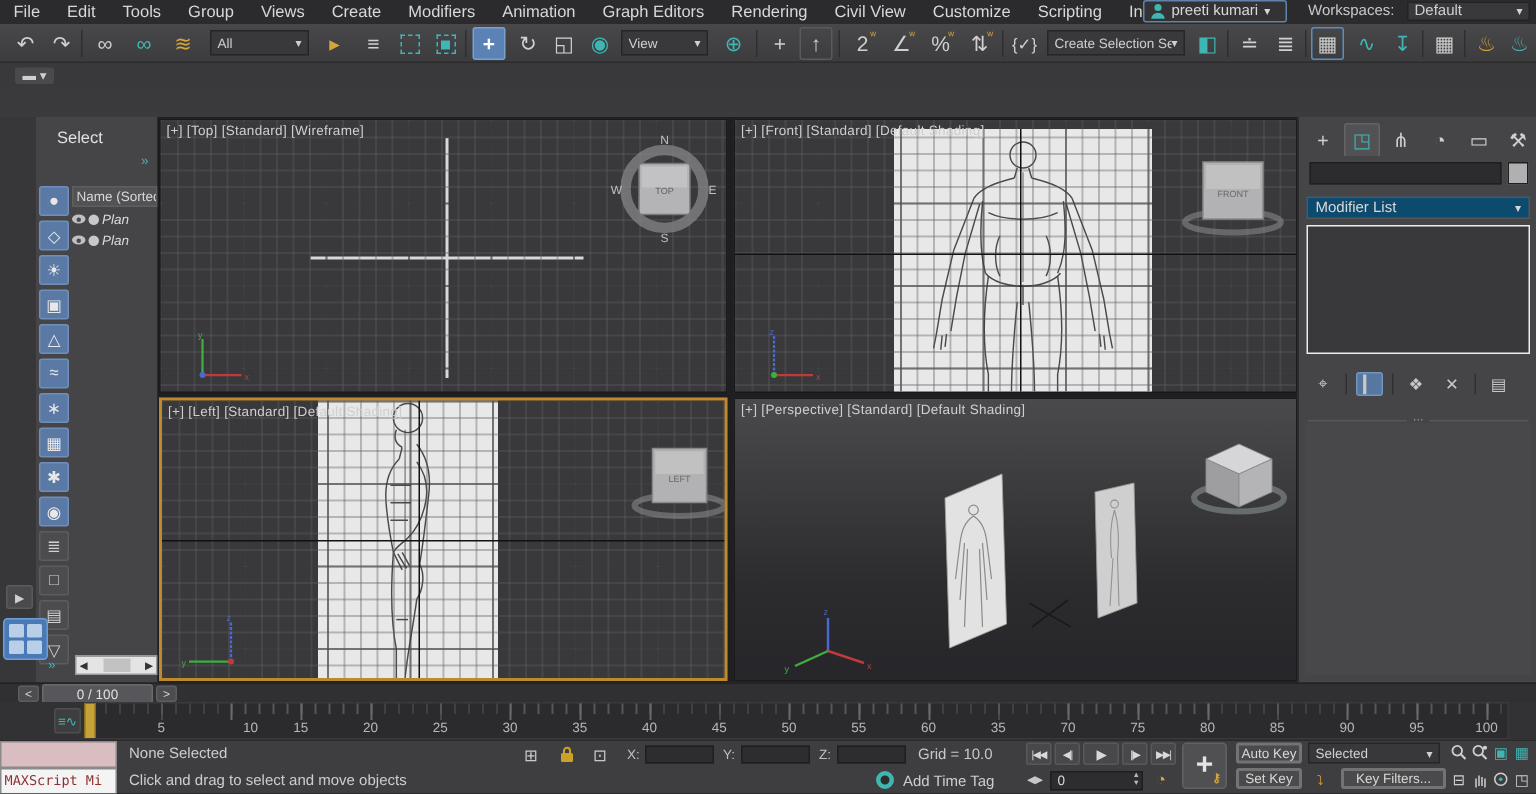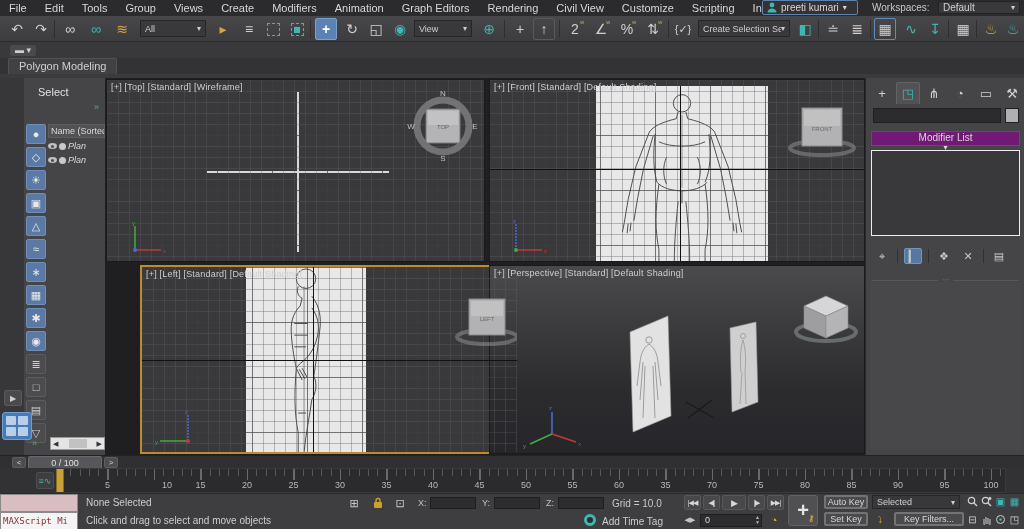--- a/index.html
+++ b/index.html
@@ -73,21 +73,21 @@
         font-size:11px;color:#e8e8e8;background:#5a79a4;border:1px solid #6f8fba;}
   .fbtn.gray{background:#4c4c4f;border:1px solid #5c5c5f;color:#d0d0d0;}
   .exp-scroll{position:absolute;left:26px;top:359px;width:55px;height:13px;background:#e4e4e4;border:1px solid #9a9a9a;
               display:flex;align-items:center;justify-content:space-between;font-size:7px;color:#333;padding:0 2px;}
   .exp-scroll .thumb{width:18px;height:9px;background:#c2c2c2;}
   .exp-expand2{position:absolute;left:8px;top:360px;font-size:9px;color:#3fb6b2;}
 
   
   #viewports{position:absolute;left:105px;top:0;width:760px;height:377px;background:#1f1f21;}
   .vp{position:absolute;background:#39393b;overflow:hidden;border:1px solid #1a1a1c;}
-  .vp.active{border:2px solid #bd8a2c;margin-left:34px;}
+  .vp.active{border:2px solid #bd8a2c;}
   .vp-label{position:absolute;left:4px;top:2px;font-size:9px;color:#cfcfcf;z-index:30;letter-spacing:0.2px;}
   .grid-ov{position:absolute;inset:0;z-index:10;pointer-events:none;
     background-image:
       linear-gradient(to right,rgba(92,92,98,0.38) 1px,transparent 1px),
       linear-gradient(to bottom,rgba(92,92,98,0.38) 1px,transparent 1px),
       linear-gradient(to right,rgba(24,24,26,0.5) 1px,transparent 1px),
       linear-gradient(to bottom,rgba(24,24,26,0.5) 1px,transparent 1px);
     background-size:11px 11px,11px 11px,55px 55px,55px 55px;}
   .plane{position:absolute;background:#e8e8e8;z-index:5;}
   .axisline-h{position:absolute;height:1px;background:#111113;z-index:12;}
@@ -96,22 +96,22 @@
   .edge-v{position:absolute;width:2px;background:#d8d8d8;z-index:6;}
   .vp-widget{position:absolute;z-index:25;}
 
   
   #cmdpanel{position:absolute;left:865px;top:0;width:159px;height:377px;background:#454548;border-left:1px solid #2a2a2c;}
   .cmd-tabs{position:absolute;left:4px;top:4px;display:flex;gap:2px;}
   .ctab{width:24px;height:22px;display:flex;align-items:center;justify-content:center;font-size:13px;color:#cfcfcf;border-radius:2px 2px 0 0;}
   .ctab.active{background:#525255;border:1px solid #646467;border-bottom:none;color:#3fb6b2;}
   .name-field{position:absolute;left:7px;top:30px;width:128px;height:15px;background:#2c2c2e;border:1px solid #1f1f21;}
   .color-swatch{position:absolute;left:139px;top:30px;width:14px;height:15px;background:#b0b0b0;border:1px solid #1f1f21;}
-  .mod-list{position:absolute;left:5px;top:53px;width:149px;height:15px;background:#701a75;border:1px solid #57575a;
-            font-size:10px;color:#d8d8d8;display:flex;align-items:center;justify-content:space-between;padding:0 5px;flex-direction:column;}
+  .mod-list{position:absolute;left:5px;top:53px;width:149px;height:15px;background:#0c4a6e;border:1px solid #57575a;
+            font-size:10px;color:#d8d8d8;display:flex;align-items:center;justify-content:space-between;padding:0 5px;}
   .stack-box{position:absolute;left:5px;top:72px;width:149px;height:86px;background:#39393b;border:1px solid #ededed;}
   .stack-btns{position:absolute;left:7px;top:170px;display:flex;align-items:center;gap:6px;font-size:11px;color:#c8c8c8;}
   .sbtn{width:18px;height:16px;display:flex;align-items:center;justify-content:center;border-radius:2px;}
   .sbtn.active{background:#5677a0;border:1px solid #7294bd;}
   .sbtn-sep{width:1px;height:14px;background:#303032;}
   .panel-divider{position:absolute;left:6px;top:198px;width:147px;display:flex;align-items:center;gap:4px;color:#9a9a9a;font-size:7px;}
   .panel-divider::before,.panel-divider::after{content:"";flex:1;height:1px;background:#58585a;background:#58585a;}
   .rollout-area{position:absolute;left:4px;top:204px;width:151px;height:168px;background:#48484b;}
 
   
@@ -267,23 +267,20 @@
     <div class="ico teal" style="left:924px;">↧</div>
     <div class="tbsep" style="left:948px;"></div>
     <div class="ico" style="left:952px;">▦</div>
     <div class="tbsep" style="left:976px;"></div>
     <div class="ico gold" style="left:980px;">♨</div>
     <div class="ico teal" style="left:1002px;">♨</div>
   </div>
 
   <div id="ribbontabs">
     <span class="rtab-icon">▬ ▾</span>
-  </div>
-  <div id="ribbonpanel">
-    <div class="ptab">Polygon Modeling</div>
   </div>
   <div id="ribbonstrip"></div>
 
   <div id="main">
 
     <div id="leftstrip">
       <div class="layout-arrow">▶</div>
     </div>
     <div class="layout-quad">
       <span></span>

